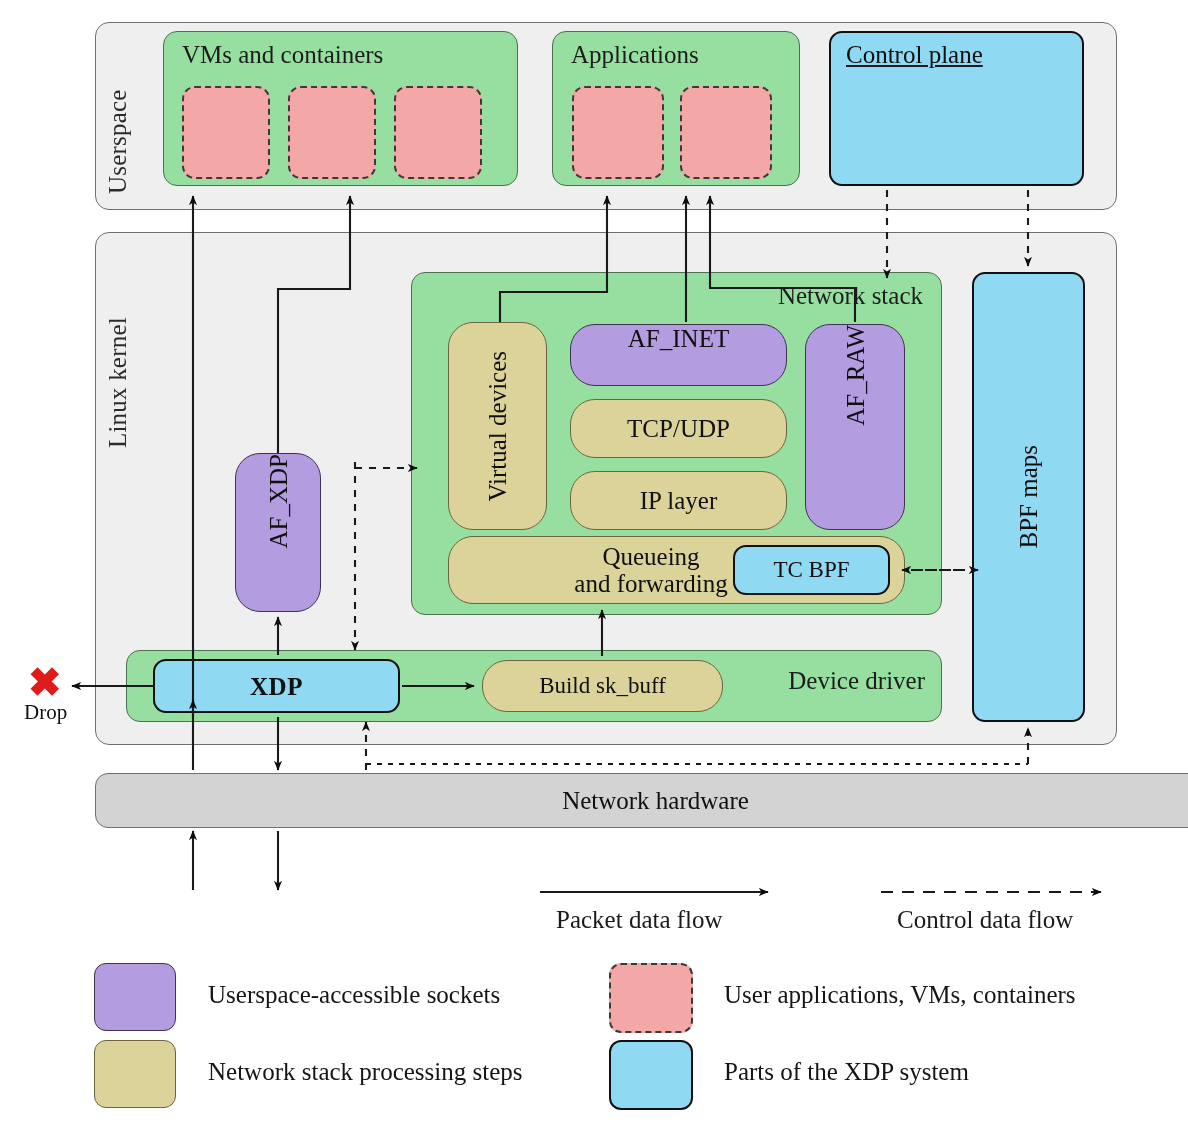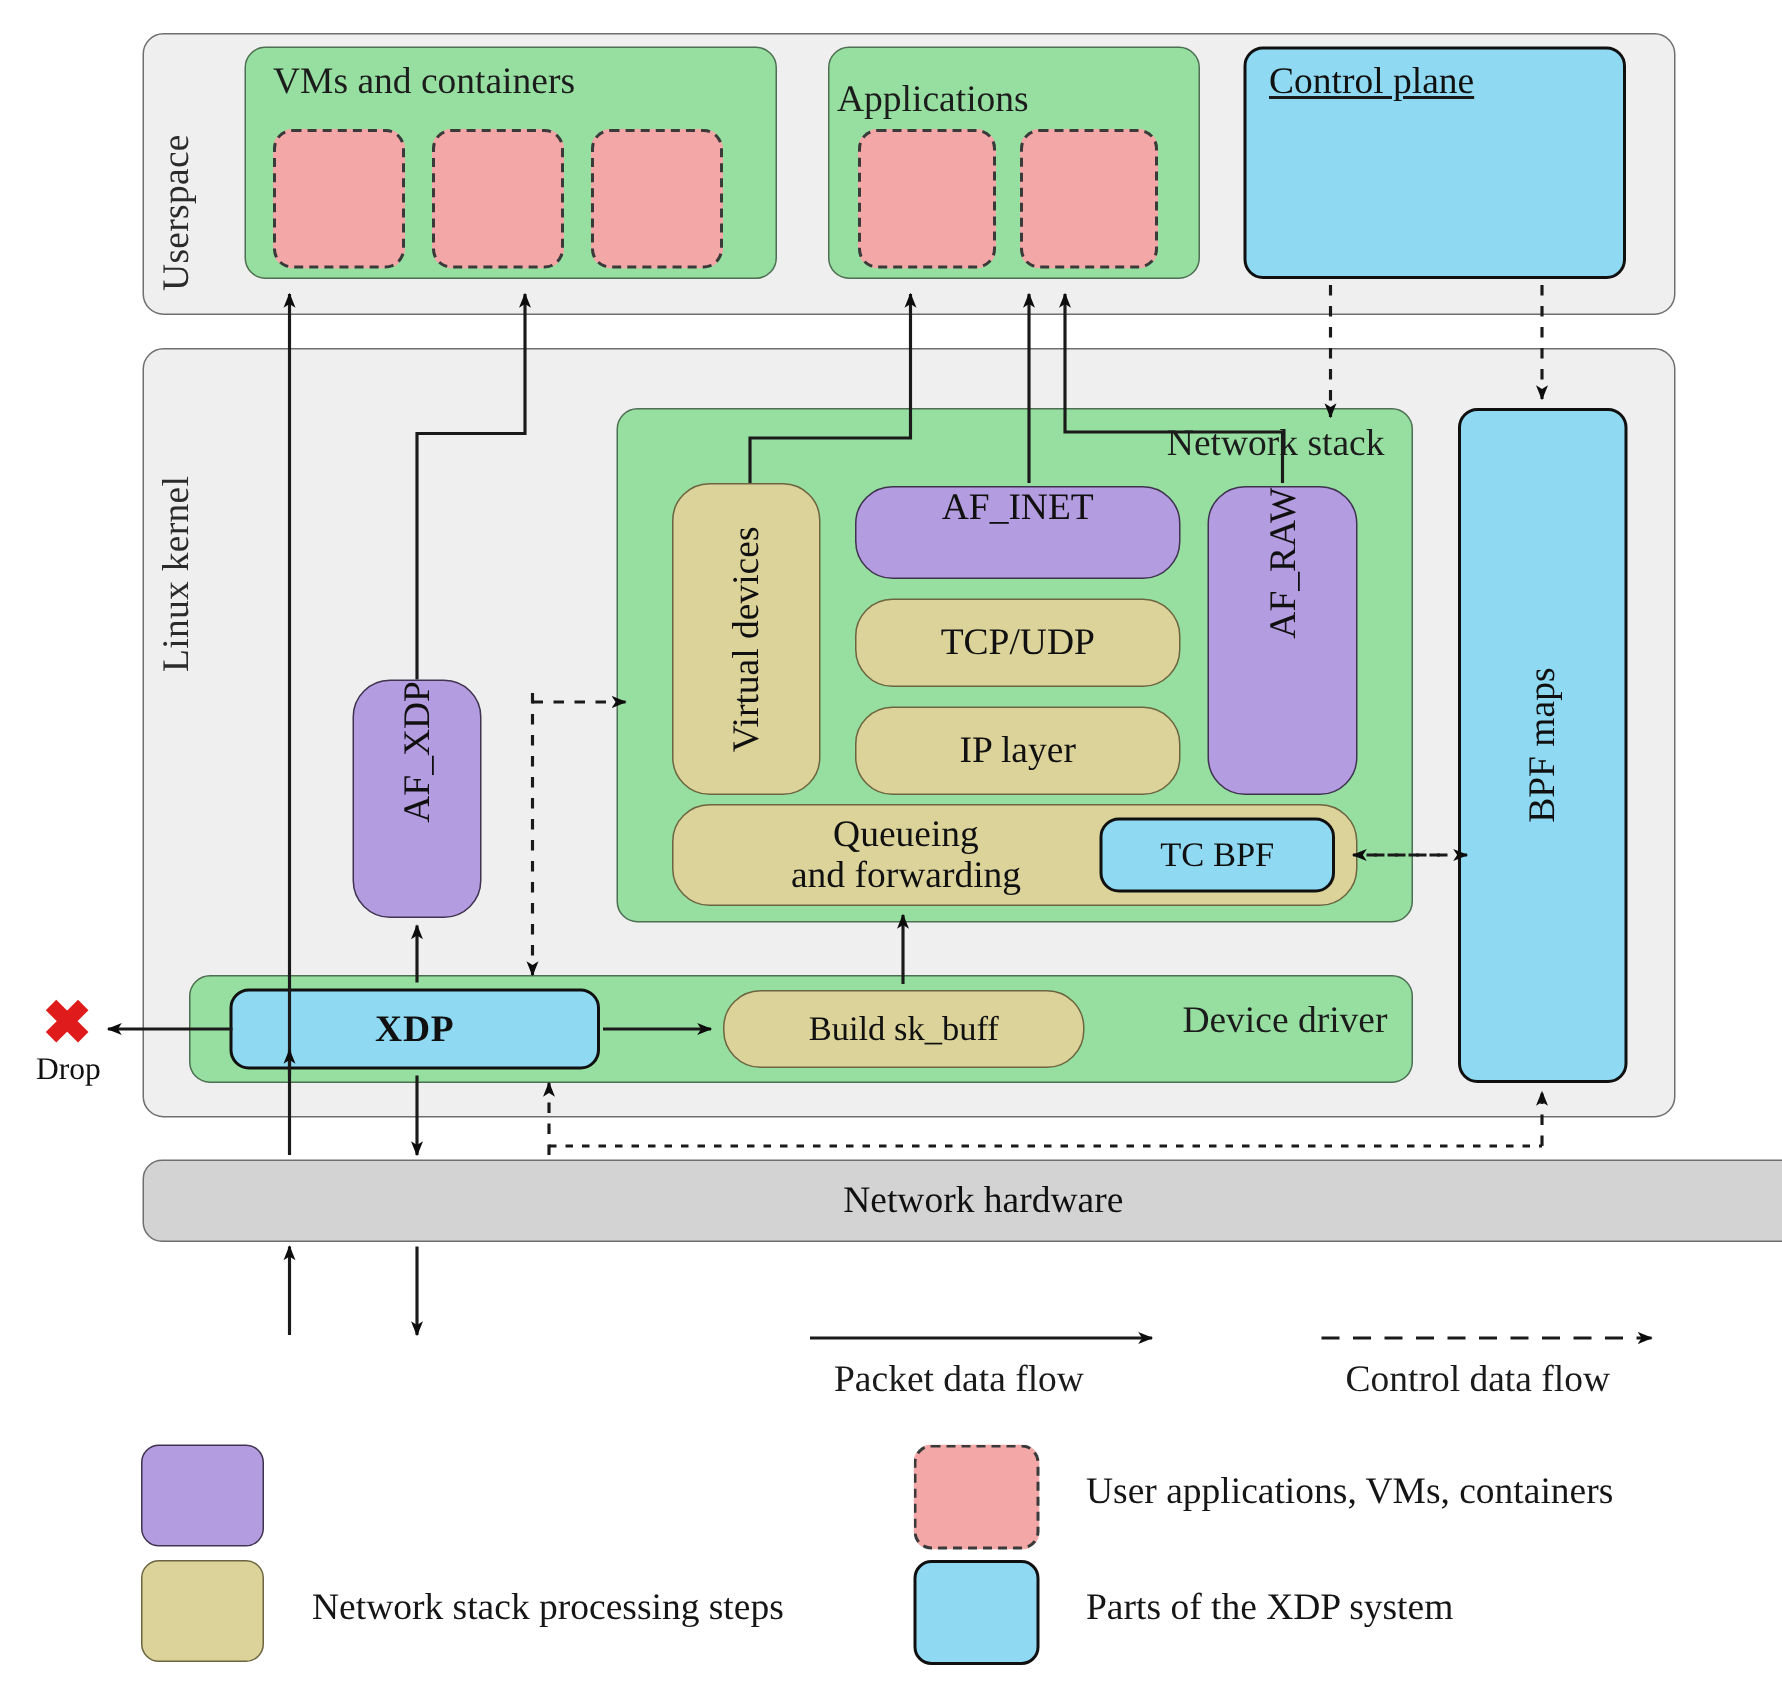--- a/index.html
+++ b/index.html
@@ -174,21 +174,21 @@
   <div class="zone-label" style="left:104px; top:34px; height:160px;">Userspace</div>
 
   <div class="box green" style="left:163px; top:31px; width:355px; height:155px;">
     <span class="grp-title" style="left:18px; top:9px;">VMs and containers</span>
   </div>
   <div class="box pink" style="left:182px; top:86px; width:88px; height:93px;"></div>
   <div class="box pink" style="left:288px; top:86px; width:88px; height:93px;"></div>
   <div class="box pink" style="left:394px; top:86px; width:88px; height:93px;"></div>
 
   <div class="box green" style="left:552px; top:31px; width:248px; height:155px;">
-    <span class="grp-title" style="left:5px; top:9px;margin-top:12px;">Applications</span>
+    <span class="grp-title" style="left:18px; top:9px;">Applications</span>
   </div>
   <div class="box pink" style="left:572px; top:86px; width:92px; height:93px;"></div>
   <div class="box pink" style="left:680px; top:86px; width:92px; height:93px;"></div>
 
   <div class="box blue" style="left:829px; top:31px; width:255px; height:155px; align-items:flex-start; justify-content:flex-start;text-decoration:underline;">
     <span class="lbl" style="margin:8px 0 0 15px;">Control plane</span>
   </div>
 
   <div class="box zone" style="left:95px; top:232px; width:1022px; height:513px;"></div>
   <div class="zone-label" style="left:104px; top:248px; height:200px;">Linux kernel</div>
@@ -210,21 +210,21 @@
   </div>
 
   <div class="box tan" style="left:570px; top:471px; width:217px; height:59px;">
     <span class="lbl">IP layer</span>
   </div>
 
   <div class="box purple" style="left:805px; top:324px; width:100px; height:206px;">
     <span class="lbl vert">AF_RAW</span>
   </div>
 
-  <div class="box tan" style="left:448px; top:536px; width:457px; height:68px; justify-content:flex-start;">
+  <div class="box tan" style="left:448px; top:536px; width:457px; height:68px; justify-content:flex-start;padding-left:47px;">
     <span class="lbl" style="width:290px; margin-left:10px;">Queueing
 and forwarding</span>
   </div>
 
   <div class="box blue" style="left:733px; top:545px; width:157px; height:50px;">
     <span class="lbl sm">TC BPF</span>
   </div>
 
   <div class="box purple" style="left:235px; top:453px; width:86px; height:159px;">
     <span class="lbl vert">AF_XDP</span>
@@ -250,20 +250,21 @@
     <span class="lbl">Network hardware</span>
   </div>
 
   <div class="drop-x" style="left:28px; top:662px;">✖</div>
   <div class="drop-txt" style="left:24px; top:700px;">Drop</div>
 
   <div class="flow-cap" style="left:556px; top:906px;">Packet data flow</div>
   <div class="flow-cap" style="left:897px; top:906px;">Control data flow</div>
 
   <div class="legend-sw purple-sw" style="left:94px; top:963px;"></div>
+  <div class="legend-txt" style="left:208px; top:981px;">Userspace-accessible sockets</div>
 
   <div class="legend-sw pink-sw" style="left:609px; top:963px;"></div>
   <div class="legend-txt" style="left:724px; top:981px;">User applications, VMs, containers</div>
 
   <div class="legend-sw tan-sw" style="left:94px; top:1040px;"></div>
   <div class="legend-txt" style="left:208px; top:1058px;">Network stack processing steps</div>
 
   <div class="legend-sw blue-sw" style="left:609px; top:1040px;"></div>
   <div class="legend-txt" style="left:724px; top:1058px;">Parts of the XDP system</div>
 

